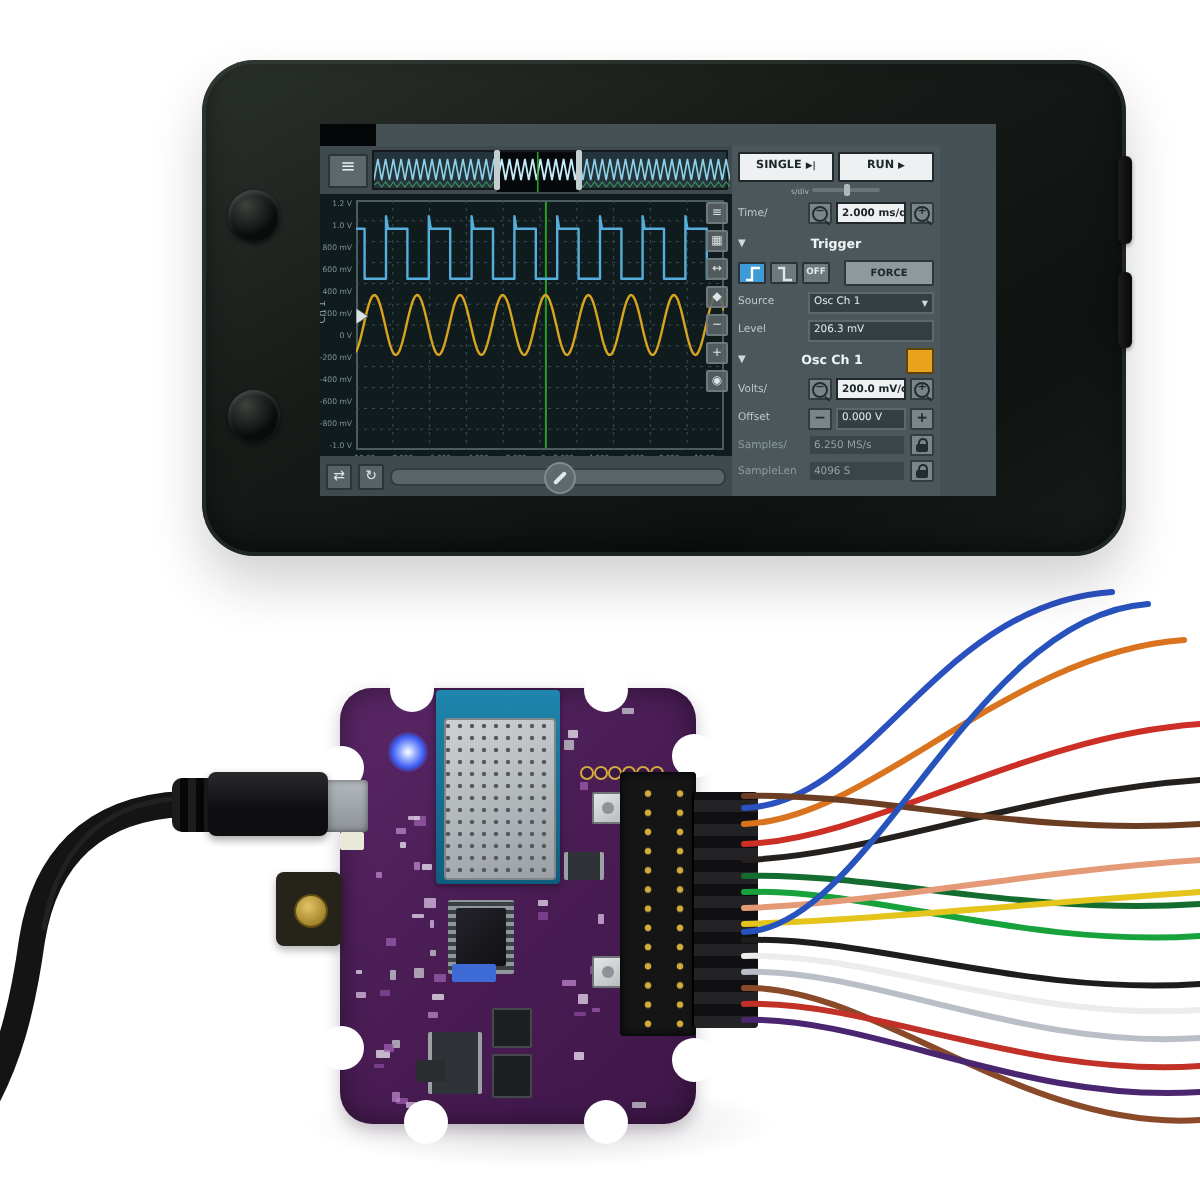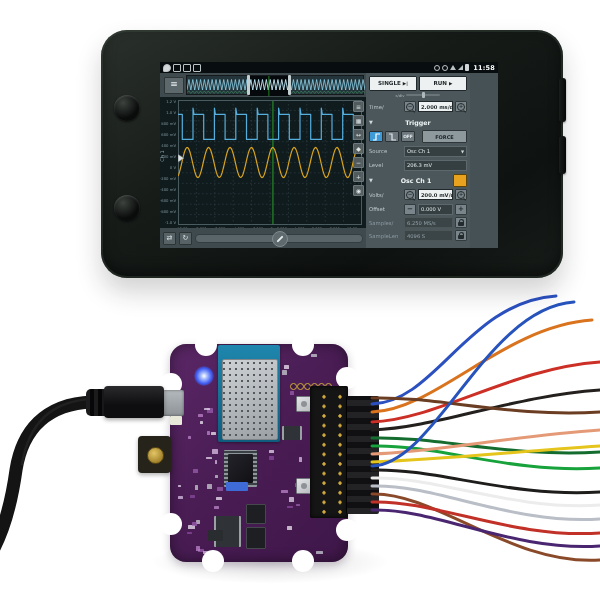--- a/index.html
+++ b/index.html
@@ -226,35 +226,20 @@
   </svg>
 
 <div id="phone" class="abs"></div>
 <div class="camknob abs" style="left:114px;top:95px"></div>
 <div class="camknob abs" style="left:114px;top:195px"></div>
 <div class="sidebtn abs" style="left:559px;top:78px;height:44px"></div>
 <div class="sidebtn abs" style="left:559px;top:136px;height:38px"></div>
 
 <div id="screen" class="abs">
 
-  <div id="statusbar">
-    <span id="sb-left" style="display:flex;gap:2px;align-items:center">
-        <span style="width:6px;height:6px;border-radius:50% 50% 50% 1px;background:#e8eef0;border:1px solid #cfd6d8;display:inline-block;opacity:.9"></span>
-        <span style="width:6px;height:6px;border-radius:1px;background:none;border:1px solid #cfd6d8;display:inline-block;opacity:.9"></span>
-        <span style="width:6px;height:6px;border-radius:1px;background:none;border:1px solid #cfd6d8;display:inline-block;opacity:.9"></span>
-        <span style="width:6px;height:6px;border-radius:1px;background:none;border:1px solid #cfd6d8;display:inline-block;opacity:.9"></span>
-      </span>
-    <span style="flex:1"></span>
-    <span class="stico round"></span>
-    <span class="stico round"></span>
-    <span class="stico tri"></span>
-    <span class="stico sig"></span>
-    <span class="stico batt"></span>
-    <span id="sbtime">11:58</span>
-  </div>
 
   <div id="topbar" class="abs">
     <div id="hamburger" class="abs"><span>≡</span></div>
     <div id="overview" class="abs">
       <svg id="ovsvg" width="178" height="20" style="position:absolute;left:0;top:0">
           <path d="M0,14L1.93,3.5L3.87,14L5.80,3.5L7.74,14L9.67,3.5L11.61,14L13.54,3.5L15.48,14L17.41,3.5L19.35,14L21.28,3.5L23.22,14L25.15,3.5L27.09,14L29.02,3.5L30.96,14L32.89,3.5L34.83,14L36.76,3.5L38.70,14L40.63,3.5L42.57,14L44.50,3.5L46.43,14L48.37,3.5L50.30,14L52.24,3.5L54.17,14L56.11,3.5L58.04,14L59.98,3.5L61.91,14L63.85,3.5L65.78,14L67.72,3.5L69.65,14L71.59,3.5L73.52,14L75.46,3.5L77.39,14L79.33,3.5L81.26,14L83.20,3.5L85.13,14L87.07,3.5L89.00,14L90.93,3.5L92.87,14L94.80,3.5L96.74,14L98.67,3.5L100.61,14L102.54,3.5L104.48,14L106.41,3.5L108.35,14L110.28,3.5L112.22,14L114.15,3.5L116.09,14L118.02,3.5L119.96,14L121.89,3.5L123.83,14L125.76,3.5L127.70,14L129.63,3.5L131.57,14L133.50,3.5L135.43,14L137.37,3.5L139.30,14L141.24,3.5L143.17,14L145.11,3.5L147.04,14L148.98,3.5L150.91,14L152.85,3.5L154.78,14L156.72,3.5L158.65,14L160.59,3.5L162.52,14L164.46,3.5L166.39,14L168.33,3.5L170.26,14L172.20,3.5L174.13,14L176.07,3.5L178.00,14" stroke="#8ed2ea" stroke-width="0.8" fill="none"></path>
           <path d="M0,16.5L1.93,15L3.87,17.5L5.80,15L7.74,17.5L9.67,15L11.61,17.5L13.54,15L15.48,17.5L17.41,15L19.35,17.5L21.28,15L23.22,17.5L25.15,15L27.09,17.5L29.02,15L30.96,17.5L32.89,15L34.83,17.5L36.76,15L38.70,17.5L40.63,15L42.57,17.5L44.50,15L46.43,17.5L48.37,15L50.30,17.5L52.24,15L54.17,17.5L56.11,15L58.04,17.5L59.98,15L61.91,17.5L63.85,15L65.78,17.5L67.72,15L69.65,17.5L71.59,15L73.52,17.5L75.46,15L77.39,17.5L79.33,15L81.26,17.5L83.20,15L85.13,17.5L87.07,15L89.00,17.5L90.93,15L92.87,17.5L94.80,15L96.74,17.5L98.67,15L100.61,17.5L102.54,15L104.48,17.5L106.41,15L108.35,17.5L110.28,15L112.22,17.5L114.15,15L116.09,17.5L118.02,15L119.96,17.5L121.89,15L123.83,17.5L125.76,15L127.70,17.5L129.63,15L131.57,17.5L133.50,15L135.43,17.5L137.37,15L139.30,17.5L141.24,15L143.17,17.5L145.11,15L147.04,17.5L148.98,15L150.91,17.5L152.85,15L154.78,17.5L156.72,15L158.65,17.5L160.59,15L162.52,17.5L164.46,15L166.39,17.5L168.33,15L170.26,17.5L172.20,15L174.13,17.5L176.07,15L178.00,17.5" stroke="#3f8f5f" stroke-width="0.6" fill="none"></path>
           <rect x="61.41" y="0" width="40.94" height="20" fill="#05090b"></rect>
           <clipPath id="selclip">
             <rect x="61.41" y="0" width="40.94" height="20"></rect>

